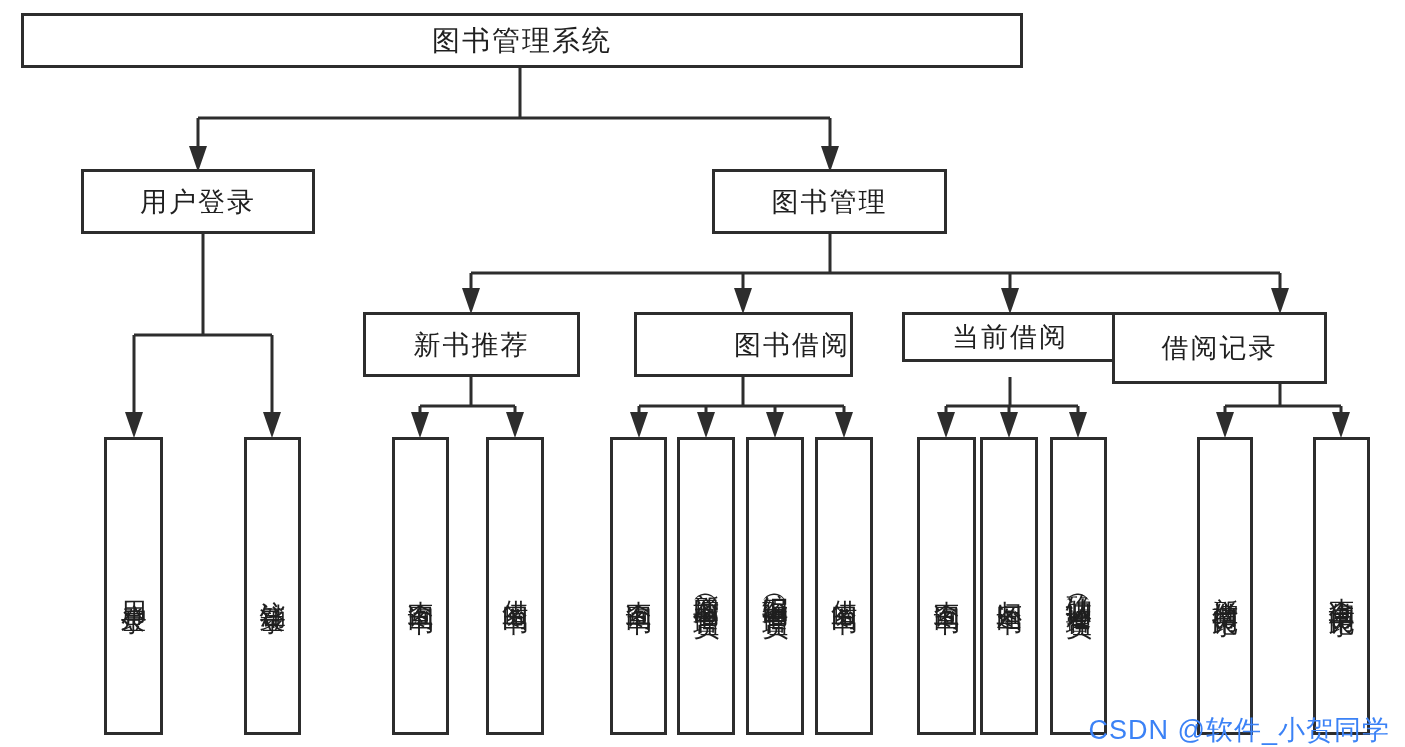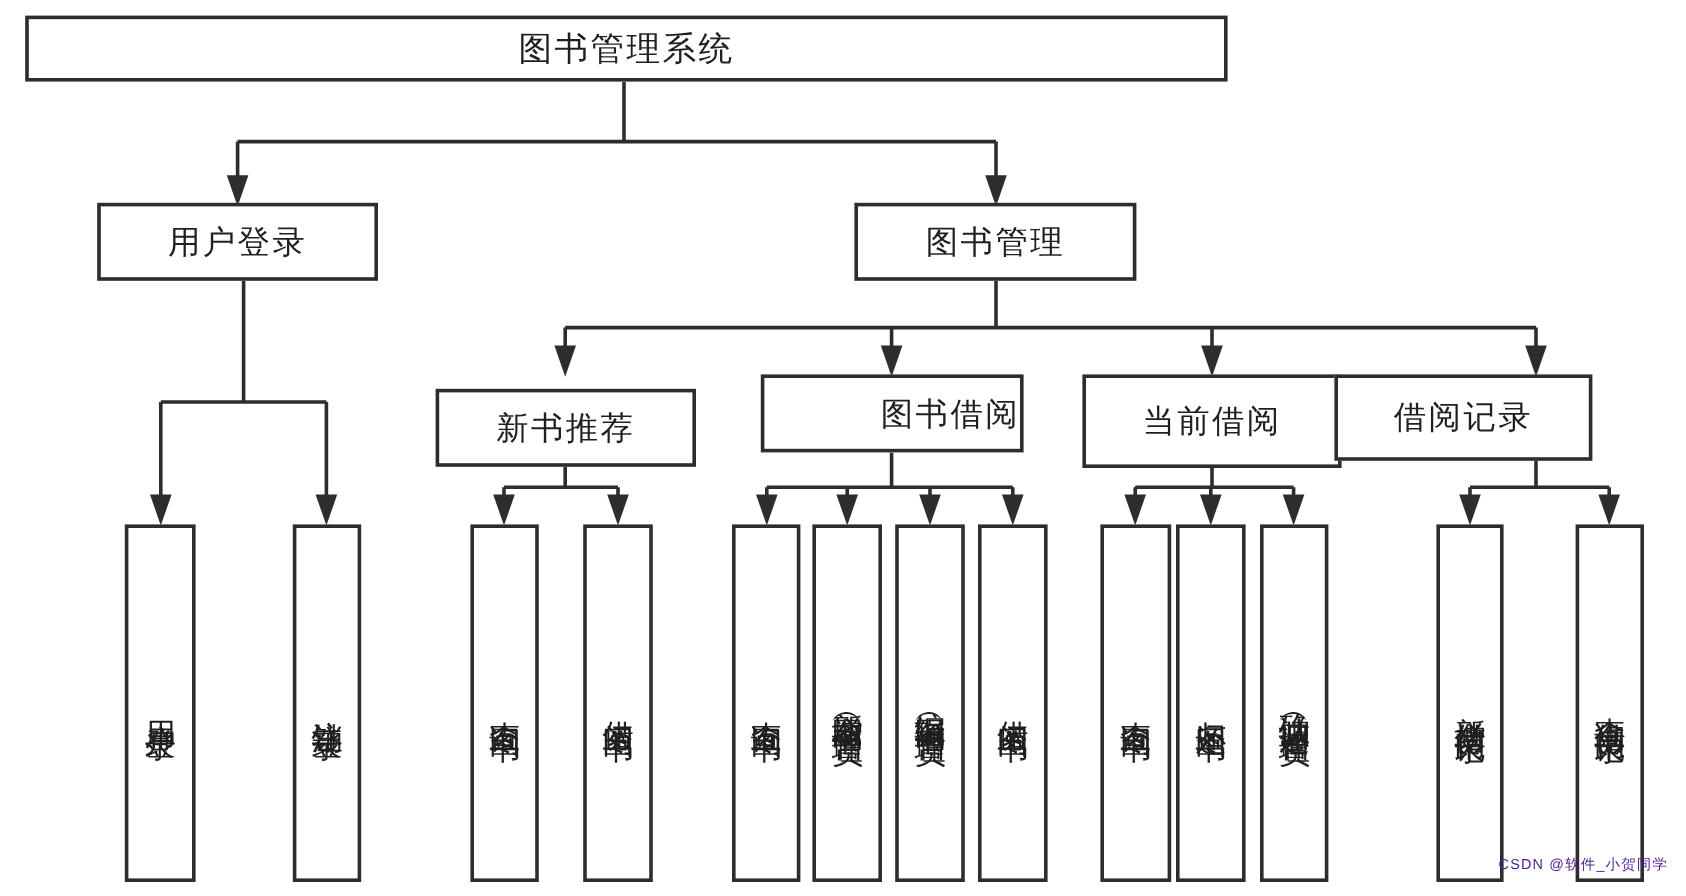--- a/index.html
+++ b/index.html
@@ -40,22 +40,22 @@
     text-orientation: mixed;
     font-size: 26px;
     line-height: 1.05;
     letter-spacing: 3px;
     white-space: nowrap;
   }
   .watermark {
     position: absolute;
     top: 712px;
     right: 15px;
-    font-size: 12px;
-    color: #4c1d95;
+    font-size: 27px;
+    color: #3b82f6;
     letter-spacing: 1px;
     white-space: nowrap;
     z-index: 5;
   }
 </style>
 </head>
 <body>
 
 <div class="canvas">
 
@@ -96,27 +96,27 @@
     <span class="label">图书管理系统</span>
   </div>
 
   <div class="node h" style="left:81px; top:169px; width:234px; height:65px;">
     <span class="label">用户登录</span>
   </div>
   <div class="node h" style="left:712px; top:169px; width:235px; height:65px;text-align:right;">
     <span class="label">图书管理</span>
   </div>
 
-  <div class="node h" style="left:363px; top:324px; width:217px; height:65px;">
+  <div class="node h" style="left:363px; top:312px; width:217px; height:65px;">
     <span class="label">新书推荐</span>
   </div>
   <div class="node h" style="left:634px; top:312px; width:219px; height:65px;justify-content:flex-end;">
     <span class="label">图书借阅</span>
   </div>
-  <div class="node h" style="left:902px; top:312px; width:216px; height:78px;">
+  <div class="node h" style="left:902px; top:312px; width:216px; height:50px;">
     <span class="label">当前借阅</span>
   </div>
   <div class="node h" style="left:1112px; top:312px; width:215px; height:72px;">
     <span class="label">借阅记录</span>
   </div>
 
   <div class="node v" style="left:104px; top:437px; width:59px; height:298px;">
     <span class="label">用户登录</span>
   </div>
   <div class="node v" style="left:244px; top:437px; width:57px; height:298px;">

